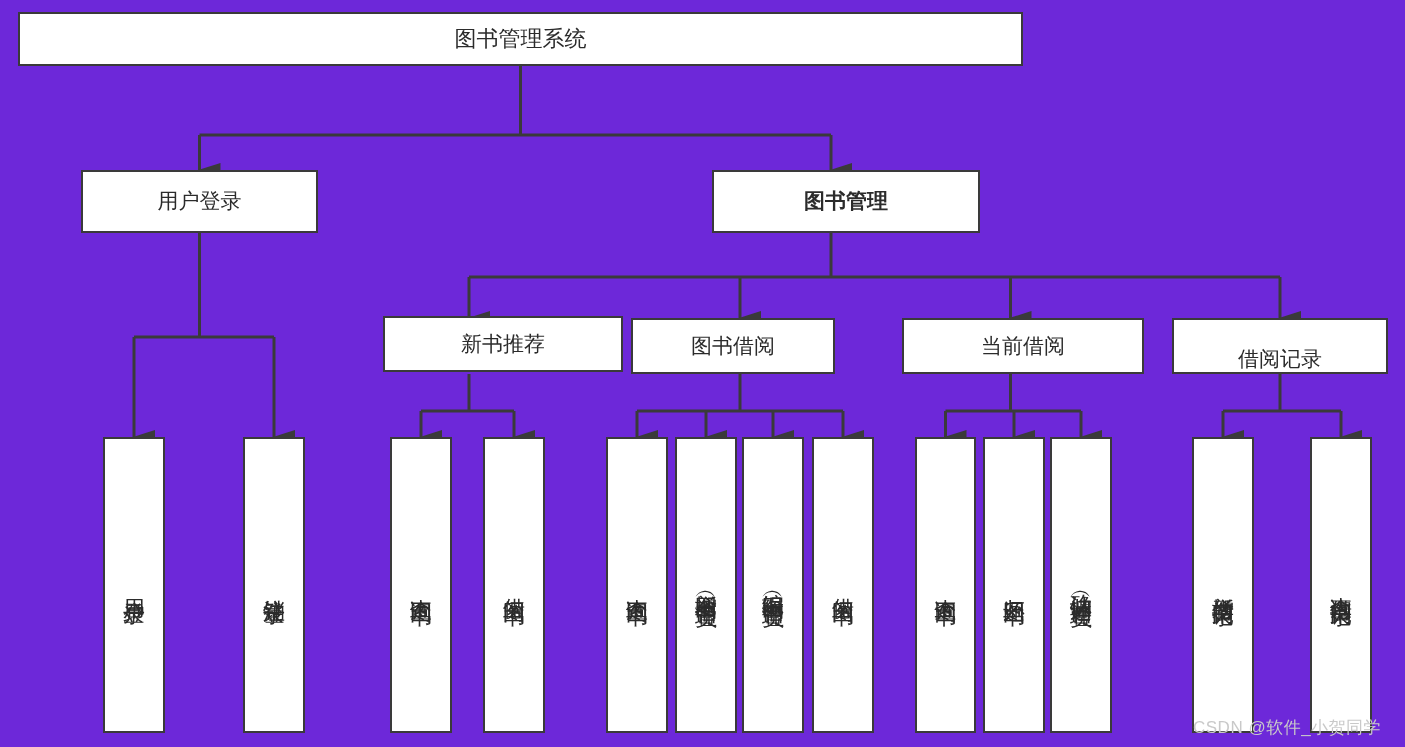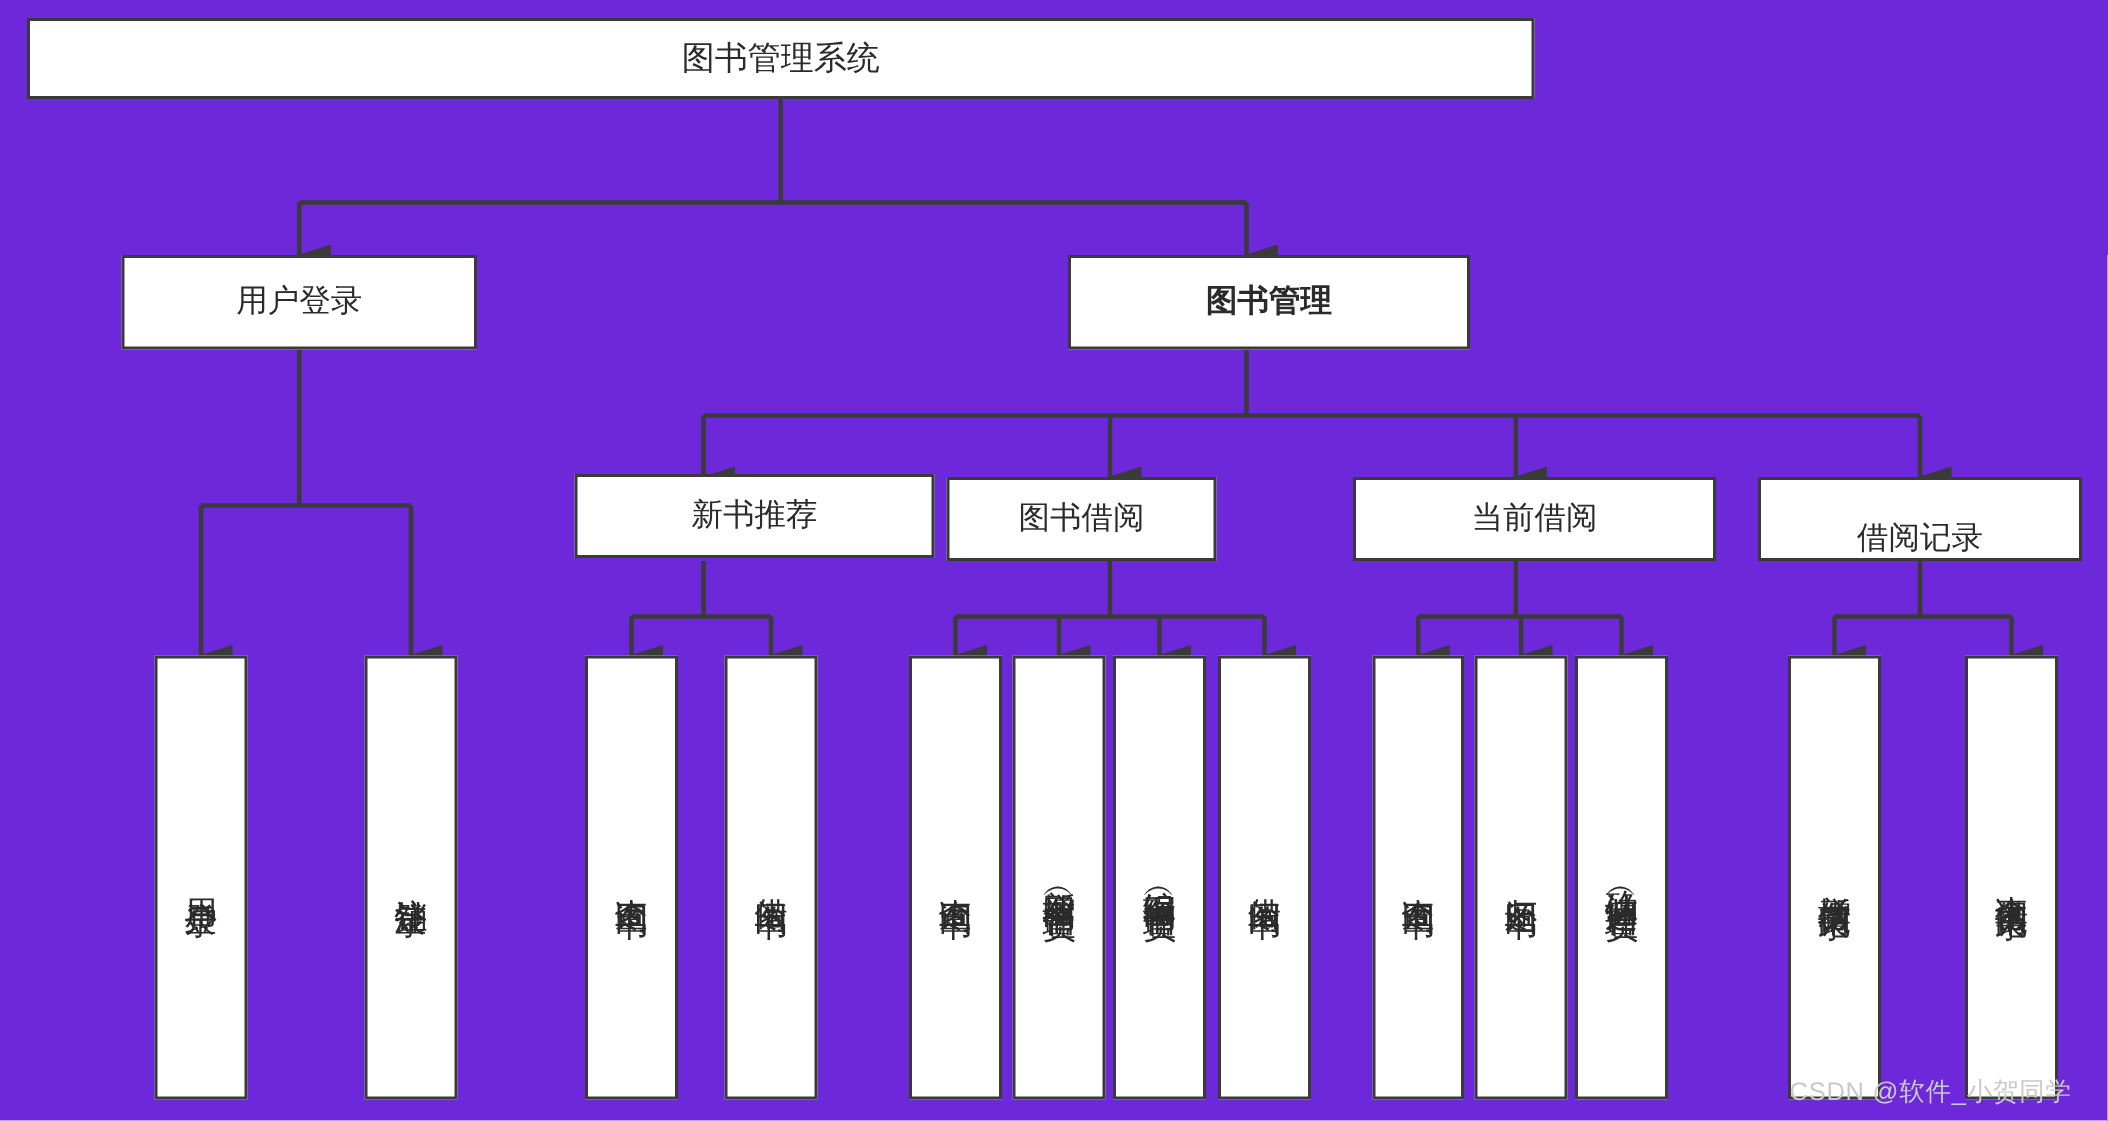--- a/index.html
+++ b/index.html
@@ -126,21 +126,21 @@
   </div>
 
   <div class="node-box node-level1" style="left:712px; top:170px; width:268px; height:63px;font-weight:bold;">
     <span class="node-label">图书管理</span>
   </div>
 
   <div class="node-box node-level2" style="left:361px; top:316px; width:240px; height:56px;margin-left:22px;">
     <span class="node-label">新书推荐</span>
   </div>
 
-  <div class="node-box node-level2" style="left:631px; top:318px; width:180px; height:56px;">
+  <div class="node-box node-level2" style="left:631px; top:318px; width:204px; height:56px;">
     <span class="node-label">图书借阅</span>
   </div>
 
   <div class="node-box node-level2" style="left:902px; top:318px; width:242px; height:56px;">
     <span class="node-label">当前借阅</span>
   </div>
 
   <div class="node-box node-level2" style="left:1172px; top:318px; width:216px; height:56px;align-items:flex-end;">
     <span class="node-label">借阅记录</span>
   </div>

